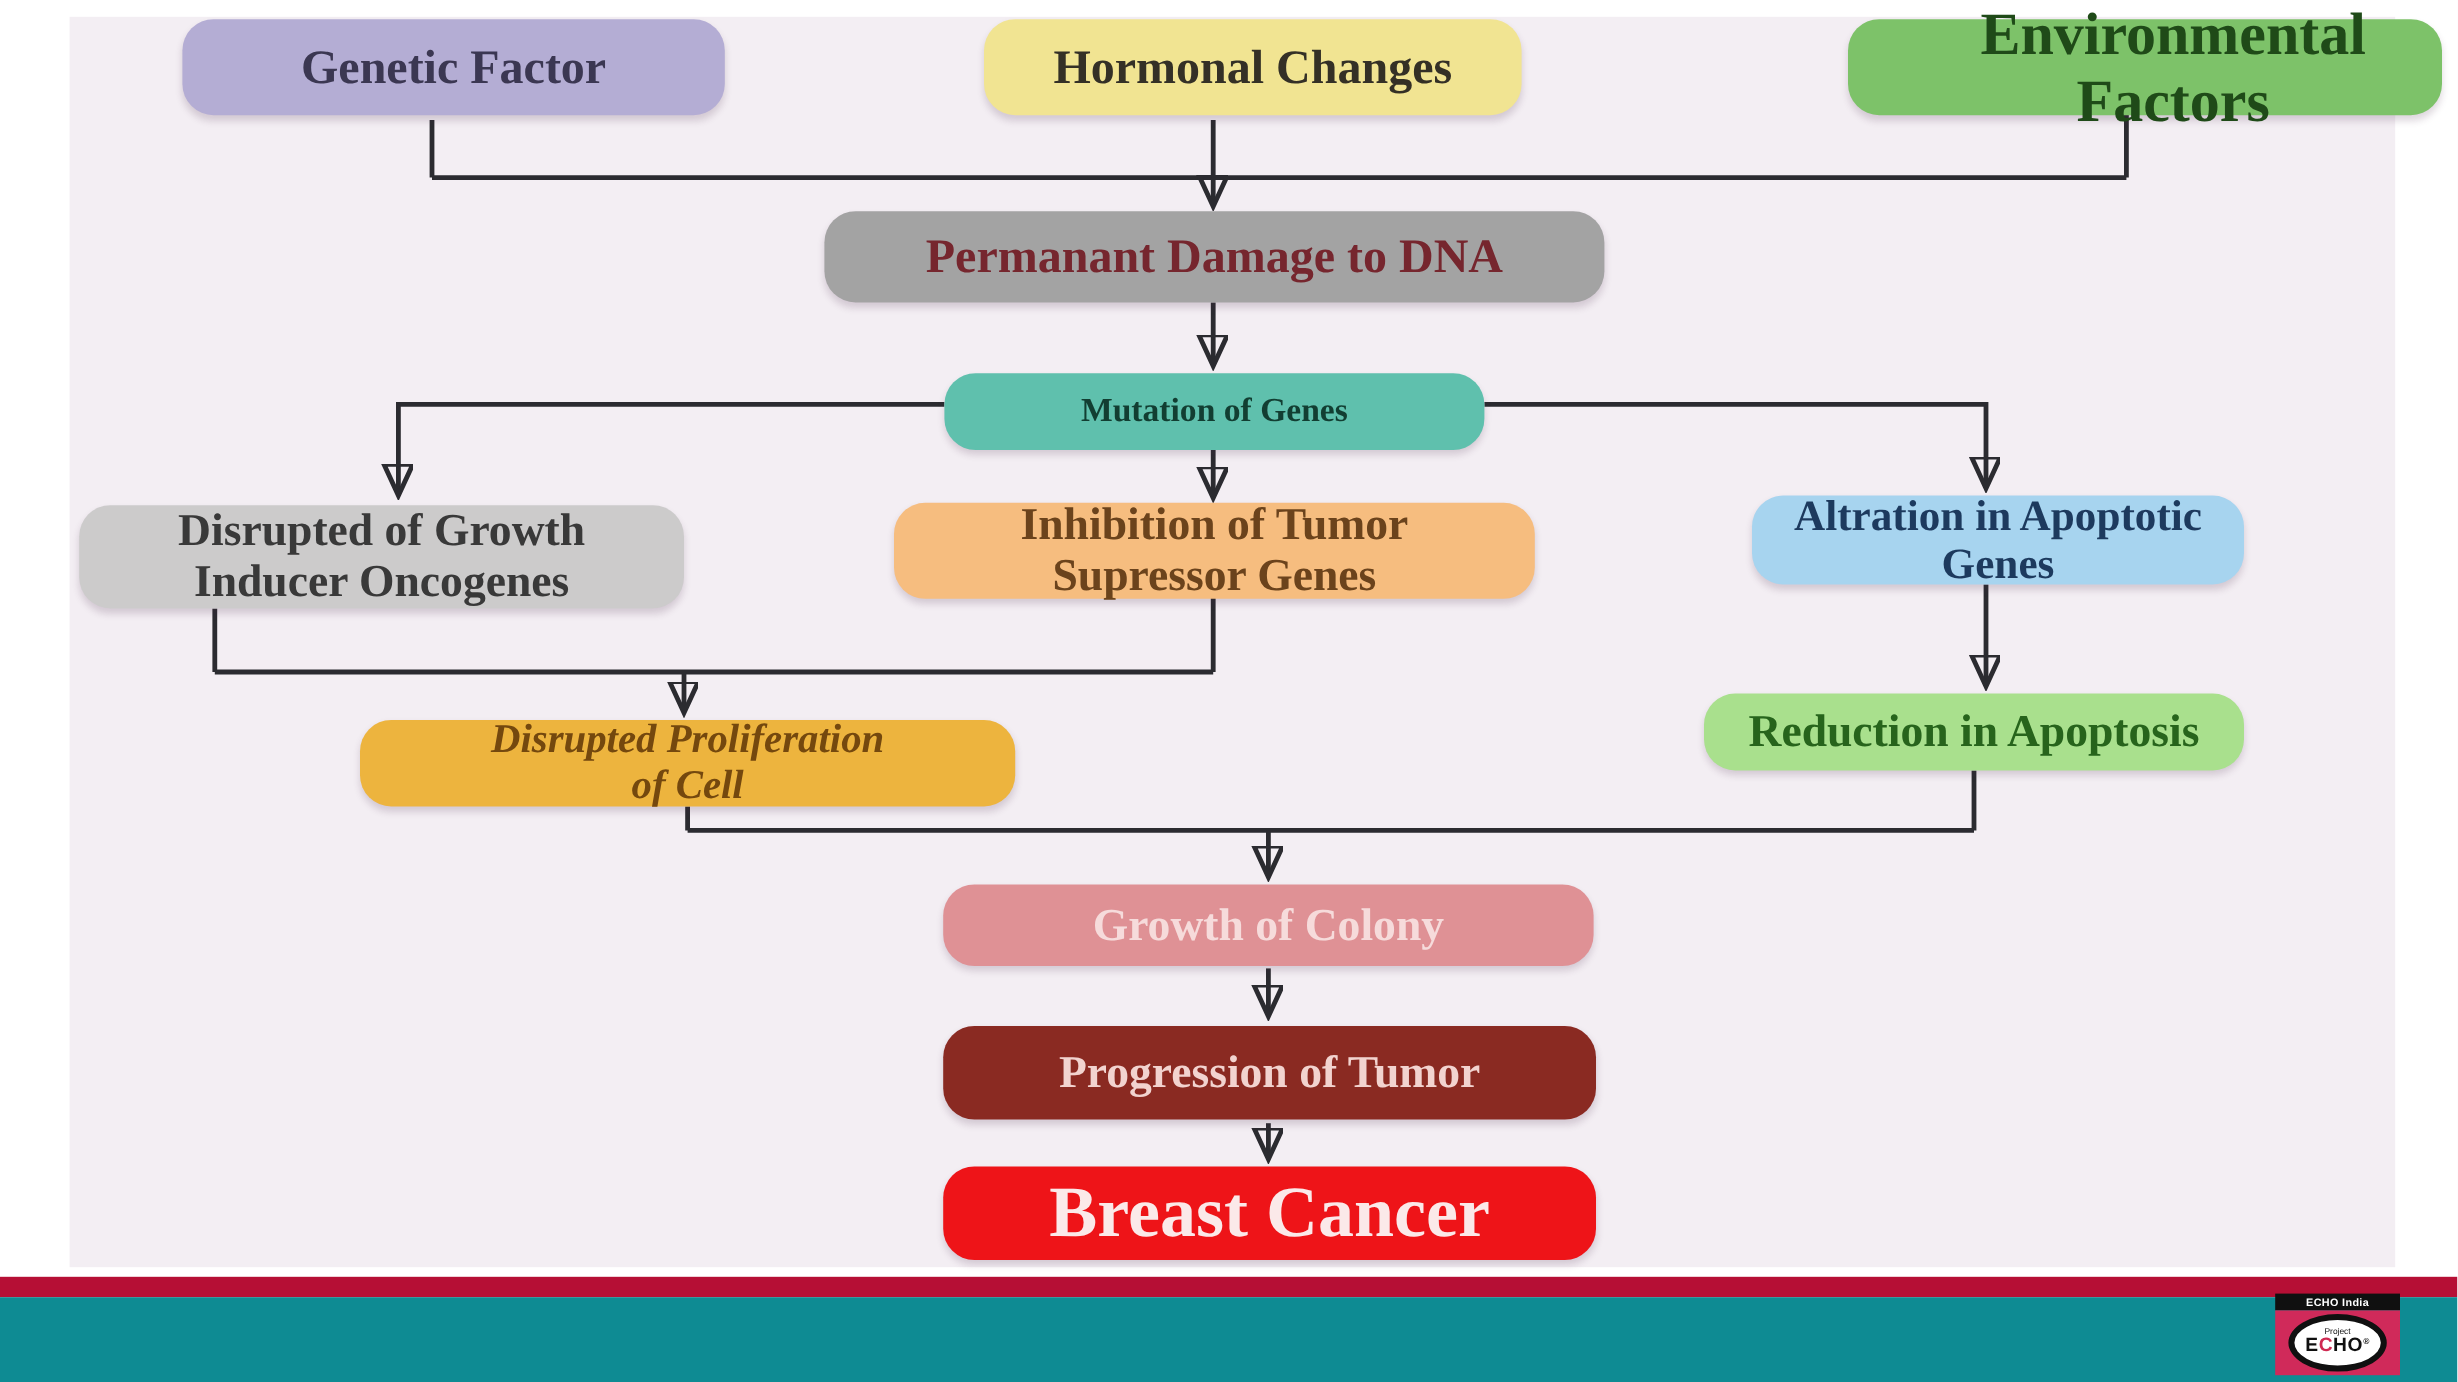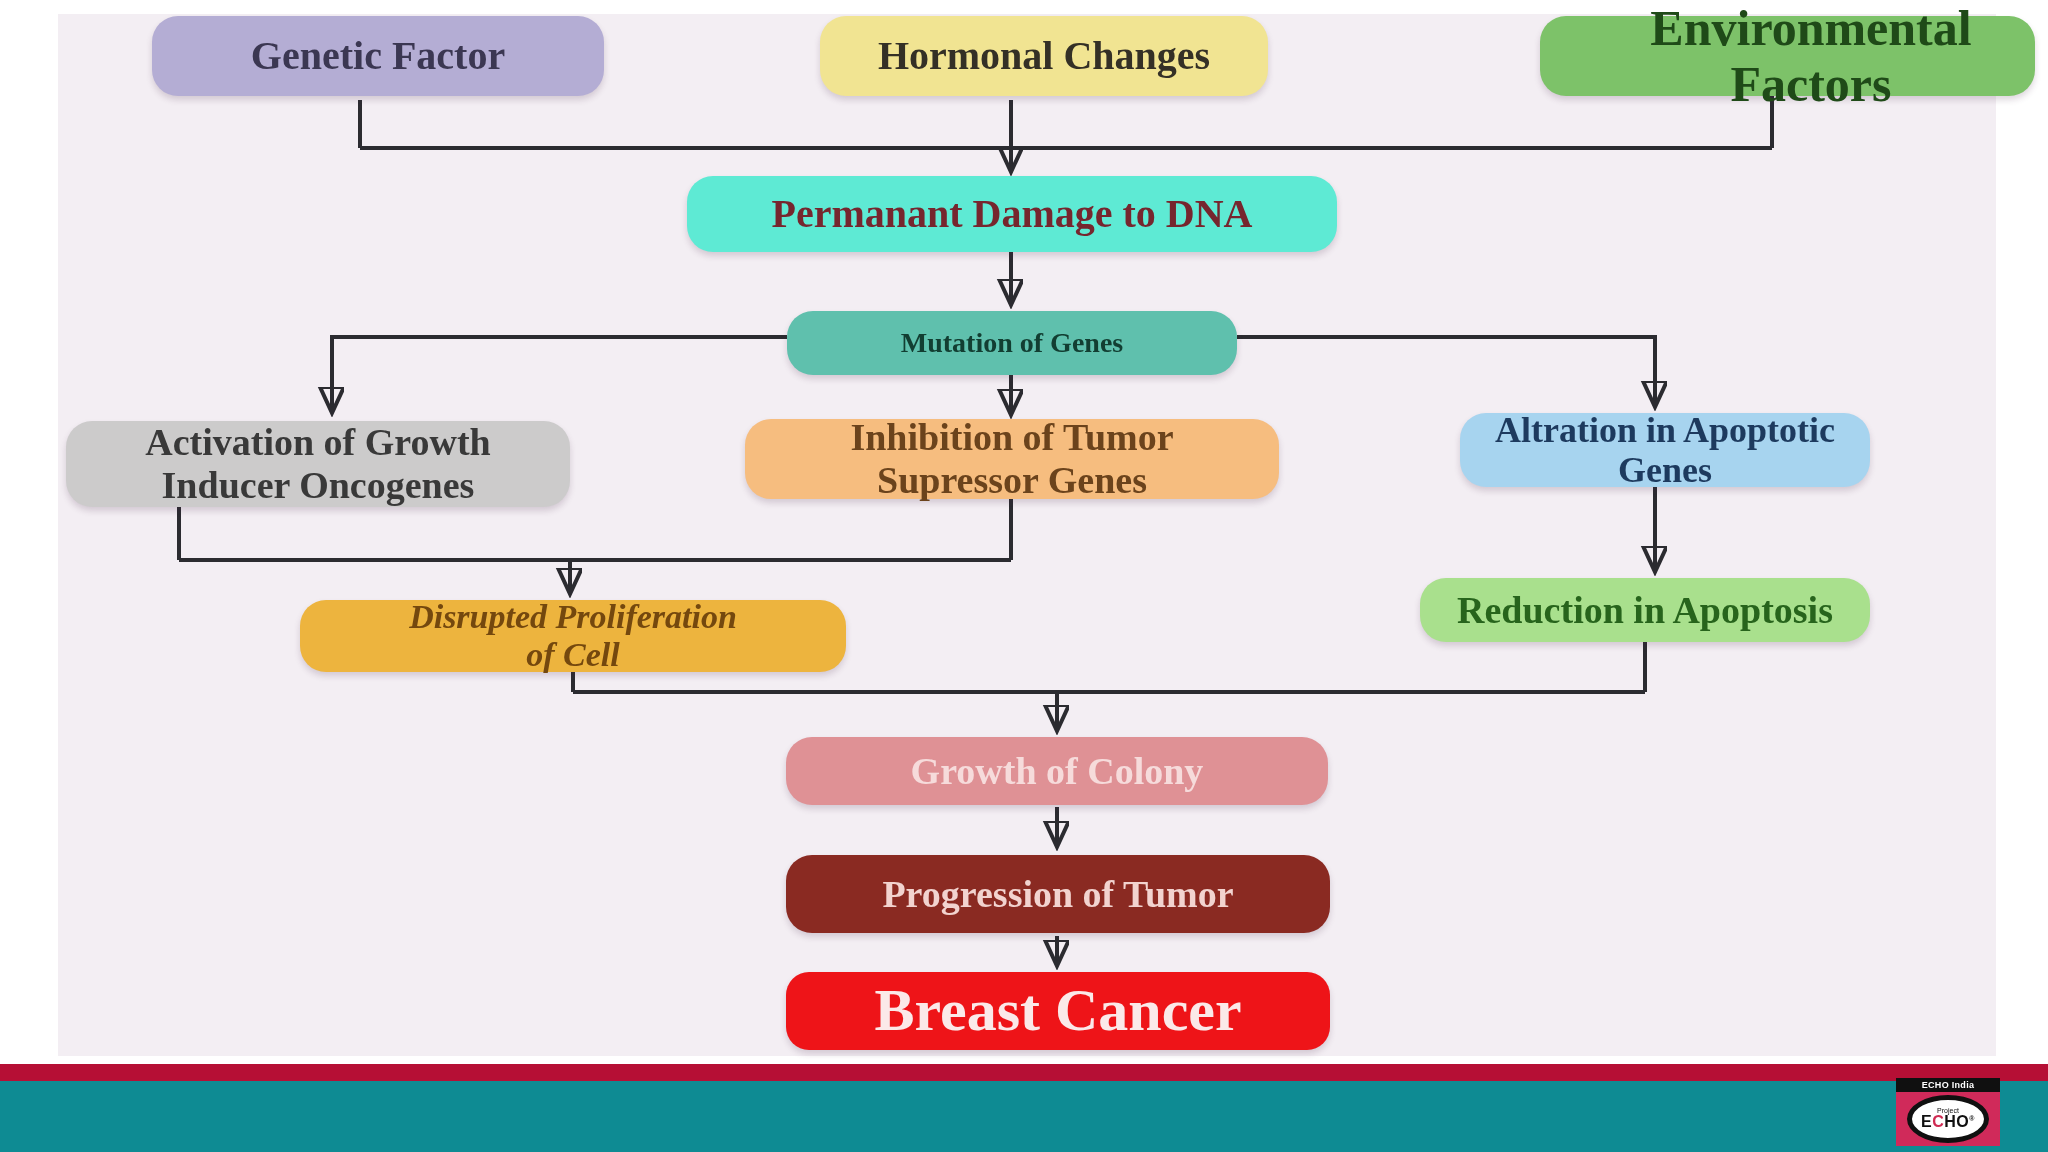--- a/index.html
+++ b/index.html
@@ -19,21 +19,21 @@
   #n2{left:1540px;top:16px;width:448px;height:80px;font-size:50px;padding-left:47px;}
   #n3{left:687px;top:176px;width:650px;height:76px;font-size:40px;}
   #n4{left:787px;top:311px;width:450px;height:64px;font-size:28px;font-family:Liberation Serif, serif;}
   #n5{left:66px;top:421px;width:504px;height:86px;font-size:38px;}
   #n6{left:745px;top:419px;width:534px;height:80px;font-size:38px;}
   #n7{left:1460px;top:413px;width:410px;height:74px;font-size:36px;}
   #n8{left:300px;top:600px;width:546px;height:72px;font-size:34px;}
   #n9{left:1420px;top:578px;width:450px;height:64px;font-size:38px;}
   #n10{left:786px;top:737px;width:542px;height:68px;font-size:38px;}
   #n11{left:786px;top:855px;width:544px;height:78px;font-size:38px;}
-  #n12{left:786px;top:972px;width:544px;height:78px;font-size:60px;border-radius:23px;}
+  #n12{left:786px;top:972px;width:544px;height:78px;font-size:60px;}
   .footer-stripe{position:absolute;left:0;top:1064px;width:2048px;height:17px;}
   .footer-bar{position:absolute;left:0;top:1081px;width:2048px;height:71px;}
   .logo{position:absolute;left:1896px;top:1078px;width:104px;height:68px;
         font-family:"Liberation Sans",sans-serif;}
   .logo-top{height:14px;background:#101010;color:#ffffff;font-size:9px;font-weight:bold;
         display:flex;align-items:center;justify-content:center;letter-spacing:.3px;}
   .logo-body{height:54px;display:flex;align-items:center;justify-content:center;}
   .logo-ellipse{width:82px;height:48px;background:#ffffff;border:5px solid #101010;
         border-radius:50%;box-sizing:border-box;
         display:flex;flex-direction:column;align-items:center;justify-content:center;}
@@ -66,23 +66,23 @@
     <path d="M1655 487 V568" marker-end="url(#ah)"></path>
     <path d="M573 672 V692 M1645 642 V692 M573 692 H1645"></path>
     <path d="M1057 692 V727" marker-end="url(#ah)"></path>
     <path d="M1057 807 V843" marker-end="url(#ah)"></path>
     <path d="M1057 936 V962" marker-end="url(#ah)"></path>
   </svg>
 
   <div class="node" id="n0" style="background: rgb(180, 173, 212); color: rgb(59, 55, 82);">Genetic Factor</div>
   <div class="node" id="n1" style="background: rgb(241, 228, 146); color: rgb(52, 48, 38);">Hormonal Changes</div>
   <div class="node" id="n2" style="background: rgb(125, 194, 105); color: rgb(31, 74, 24);">Environmental Factors</div>
-  <div class="node" id="n3" style="background: #5eead4; color: rgb(118, 38, 46);">Permanant Damage to DNA</div>
+  <div class="node" id="n3" style="background: #a3a3a3; color: rgb(118, 38, 46);">Permanant Damage to DNA</div>
   <div class="node" id="n4" style="background: rgb(95, 192, 173); color: rgb(18, 62, 50);">Mutation of Genes</div>
-  <div class="node" id="n5" style="background: rgb(204, 203, 203); color: rgb(57, 57, 57);">Activation of Growth
+  <div class="node" id="n5" style="background: rgb(204, 203, 203); color: rgb(57, 57, 57);">Disrupted of Growth
 Inducer Oncogenes</div>
   <div class="node" id="n6" style="background: rgb(246, 189, 127); color: rgb(107, 67, 28);">Inhibition of Tumor
 Supressor Genes</div>
   <div class="node" id="n7" style="background: rgb(167, 212, 239); color: rgb(29, 58, 94);">Altration in Apoptotic
 Genes</div>
   <div class="node" id="n8" style="background: rgb(237, 180, 62); color: rgb(116, 72, 14); font-style: italic;">Disrupted Proliferation
 of Cell</div>
   <div class="node" id="n9" style="background: rgb(169, 224, 141); color: rgb(39, 100, 28);">Reduction in Apoptosis</div>
   <div class="node" id="n10" style="background: rgb(223, 145, 149); color: rgb(246, 219, 219);">Growth of Colony</div>
   <div class="node" id="n11" style="background: rgb(138, 42, 34); color: rgb(242, 211, 207);">Progression of Tumor</div>

